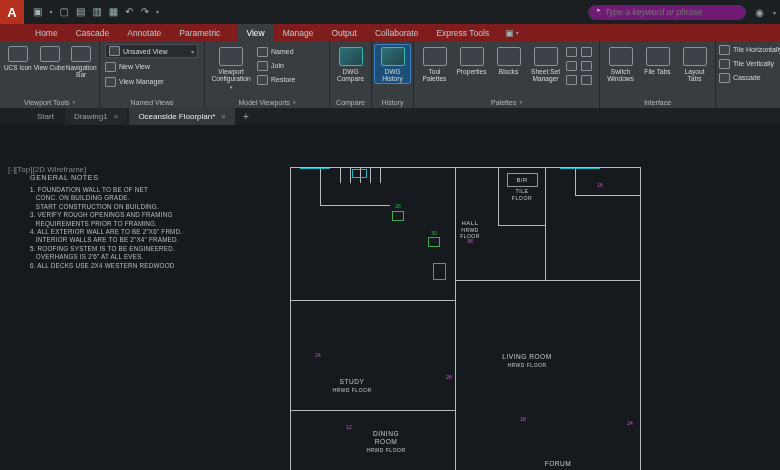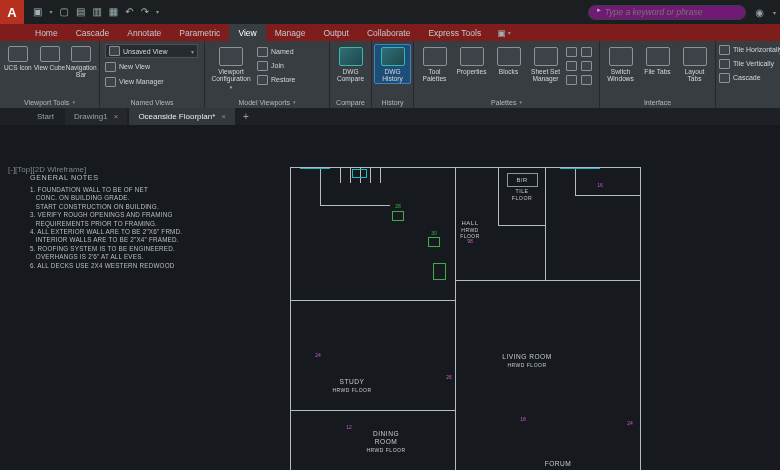--- a/index.html
+++ b/index.html
@@ -20,21 +20,21 @@
   .tb-right { margin-left:auto; display:flex; align-items:center; gap:9px; padding-right:4px; color:#9aa0a6; font-size:10px; }
   .search { display:flex; gap:4px; background:#701a75; border:1px solid #3a4046;
             border-radius:9px; height:15px; padding:0 8px; width:158px; }
   .search .arr { font-size:7px; color:#b8bdc2; }
   .search input { background:transparent; border:none; outline:none; color:#8b9197; font-size:8.5px;
                   width:100%; font-style:italic; font-family:"Liberation Sans",sans-serif; }
 
   
   .ribbon-tabs { height:17px; background:#7f1d1d; display:flex; align-items:stretch; padding-left:26px; }
   .rtab { display:flex; align-items:center; padding:0 9px; font-size:8.5px; color:#c3c8cd; }
-  .rtab.active { background:#383d42; color:#ffffff; }
+  .rtab.active { background:#383d42; color:#ffffff;margin-left:8px; }
   .rtab-icon { display:flex; align-items:center; gap:2px; padding:0 7px; color:#9fb4b2; font-size:9px; }
 
   
   .ribbon { height:67px; background:#383d42; display:flex; }
   .panel { display:flex; flex-direction:column; border-right:1px solid #24282c; height:100%; }
   .panel-body { flex:1; display:flex; align-items:flex-start; padding:3px 2px 0; }
   .panel-label { height:12px; font-size:7px; color:#b2b8be; display:flex; align-items:center;
                  justify-content:center; gap:3px; white-space:nowrap; overflow:hidden; }
   .panel-label .chev { font-size:5px; }
 

